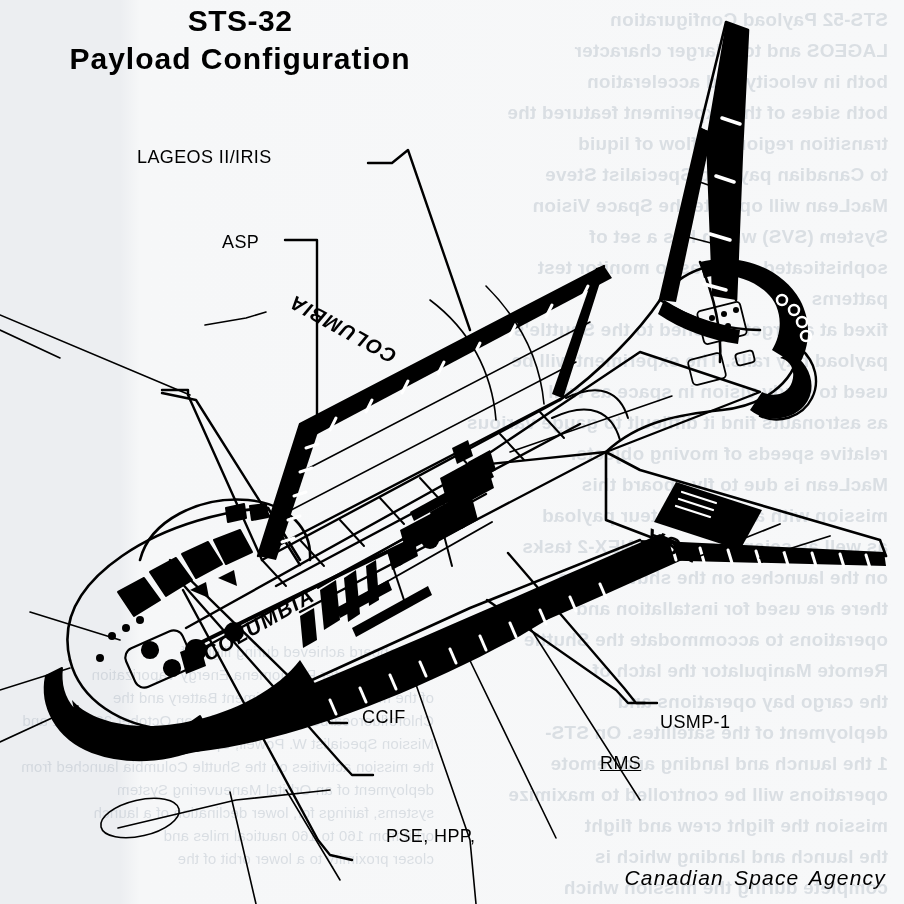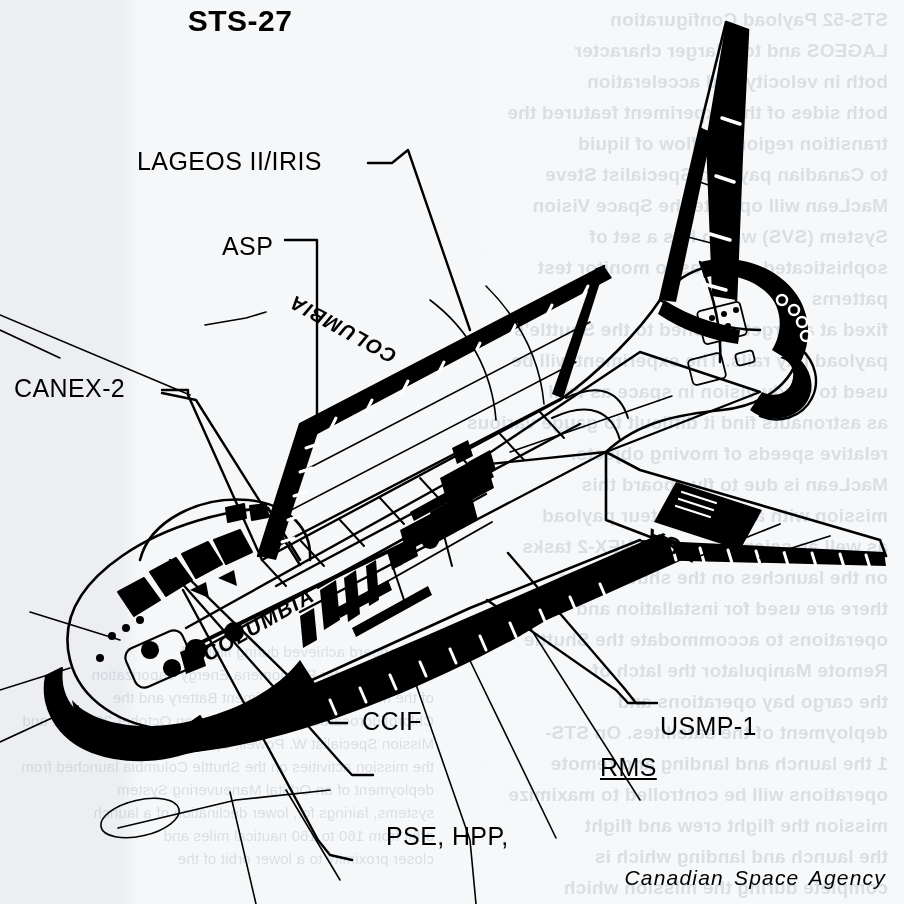--- a/index.html
+++ b/index.html
@@ -48,21 +48,21 @@
     font-size:30px;
     line-height:38px;
     color:#000;
     letter-spacing:.5px;
   }
   .title .l2{letter-spacing:1px;}
 
   .lbl{
     position:absolute;
     color:#000;
-    font-size:25px;
+    font-size:18px;
     font-weight:400;
     letter-spacing:.4px;
     white-space:pre;
   }
   .lbl-multi{line-height:31px;}
   .credit{
     position:absolute;
     right:18px;bottom:14px;
     font-style:italic;
     font-size:21px;
@@ -394,28 +394,28 @@
     </g>
 
     <g fill="#000">
       <text id="mk-nose" x="208" y="662" font-family="Liberation Sans, sans-serif" font-size="21" font-style="italic" font-weight="bold" letter-spacing="1.5" transform="rotate(-30 208 662)">COLUMBIA</text>
       <text id="mk-bay" x="398" y="352" font-family="Liberation Sans, sans-serif" font-size="20" font-style="italic" font-weight="bold" letter-spacing="1.4" transform="rotate(180 398 352) rotate(29 398 352)">COLUMBIA</text>
       <text id="mk-usa" x="700" y="548" font-family="Liberation Sans, sans-serif" font-size="24" font-weight="bold" letter-spacing="1.5" transform="rotate(180 700 548) rotate(22 700 548)">USA</text>
     </g>
   </svg>
 
   <div class="title">
-    <div class="l1">STS-27</div>
+    <div class="l1">STS-32</div>
+    <div class="l2">Payload Configuration</div>
   </div>
 
   <div class="lbl" style="left:137px;top:147px;">LAGEOS II/IRIS</div>
 
   <div class="lbl" style="left:222px;top:232px;">ASP</div>
 
-  <div class="lbl" style="left:14px;top:374px;">CANEX-2</div>
 
   <div class="lbl" style="left:362px;top:707px;">CCIF</div>
 
   <div class="lbl lbl-multi" style="left:386px;top:759px;">
     <div>PSE, HPP,</div>
     
     
     
   </div>
 

